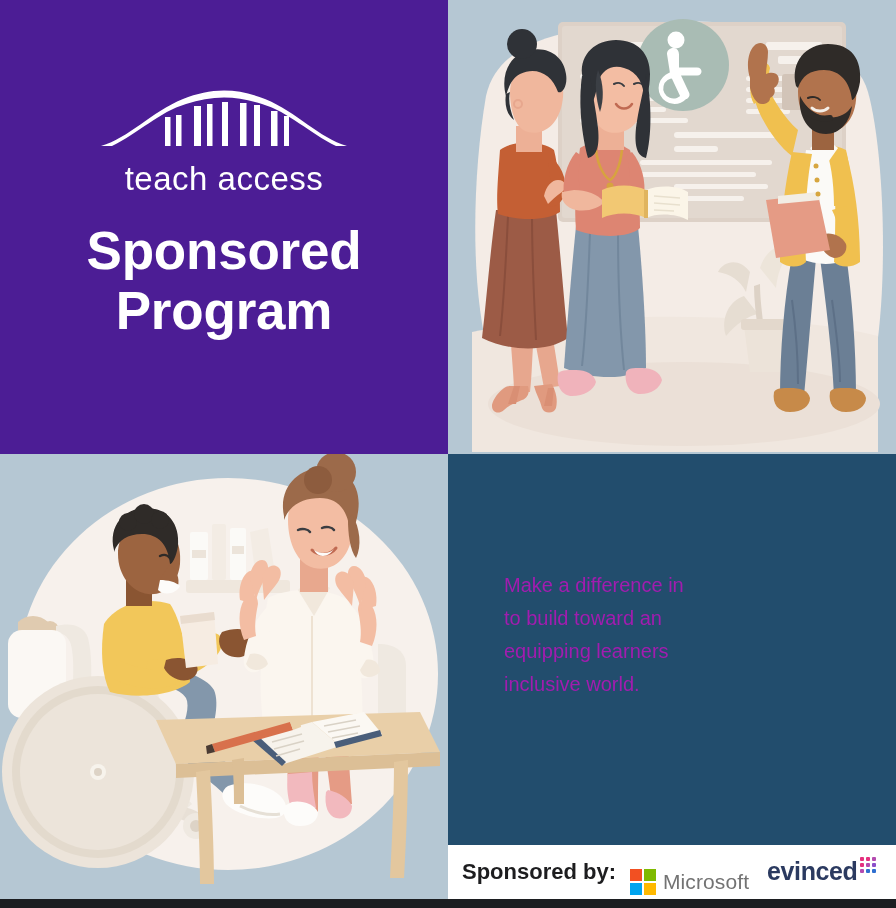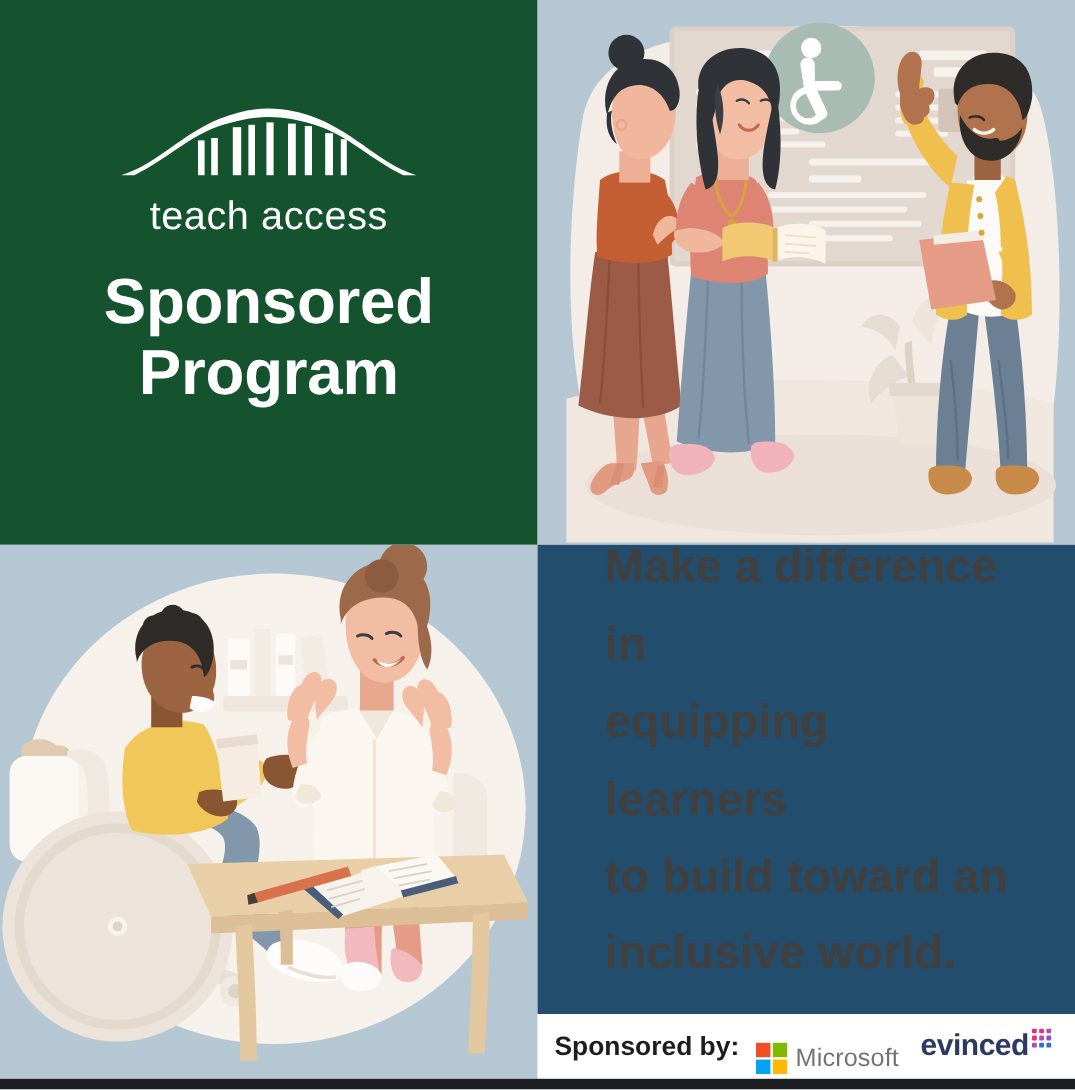--- a/index.html
+++ b/index.html
@@ -10,21 +10,21 @@
     overflow:hidden;
   }
   .poster{
     position:relative;
     width:896px; height:908px;
     background:#ffffff;
   }
 
   
   .q{ position:absolute; overflow:hidden; }
-  .q-tl{ left:0;   top:0;   width:448px; height:454px; background:#14532d; }
+  .q-tl{ left:0;   top:0;   width:448px; height:454px; background:#4c1d95; }
   .q-tr{ left:448px; top:0; width:448px; height:454px; background:#b5c7d3; }
   .q-bl{ left:0;   top:454px; width:448px; height:445px; background:#b5c7d3; }
   .q-br{ left:448px; top:454px; width:448px; height:391px; background:#224d6d; }
 
   .sponsor-bar{
     position:absolute; left:448px; top:845px;
     width:448px; height:54px;
     background:#ffffff;
     display:flex; align-items:center;
     padding-left:14px;
@@ -61,24 +61,24 @@
   }
 
   
   .tagline{
     position:absolute; left:448px; top:454px;
     width:448px; height:391px;
     display:flex; align-items:center;
     padding:0 46px 30px 56px;
   }
   .tagline-text{
-    color:#404040;
-    font-size:39px;
+    color:#a21caf;
+    font-size:20px;
     line-height:1.65;
-    font-weight:700;
+    font-weight:400;
   }
 
   
   .sponsored-label{
     color:#1d1d1f;
     font-size:22px;
     font-weight:700;
     margin-right:14px;
     white-space:nowrap;
   }
@@ -476,22 +476,22 @@
         <path d="M290,268 L300,266 L301,273 L293,276 Z" fill="#e9cfa8"></path>
         <path d="M212,290 L206,292 L207,300 L215,298 Z" fill="#4a3b33"></path>
       </g>
     </svg>
   </div>
 
   <div class="q q-br"></div>
   <div class="tagline">
     <div class="tagline-text">
       <div>Make a difference in</div>
+      <div>to build toward an</div>
       <div>equipping learners</div>
-      <div>to build toward an</div>
       <div>inclusive world.</div>
     </div>
   </div>
 
   <div class="sponsor-bar">
     <span class="sponsored-label">Sponsored by:</span>
 
     <span class="ms-logo">
       <span class="ms-grid">
         <span class="ms-sq" style="background:#f25022"></span>

